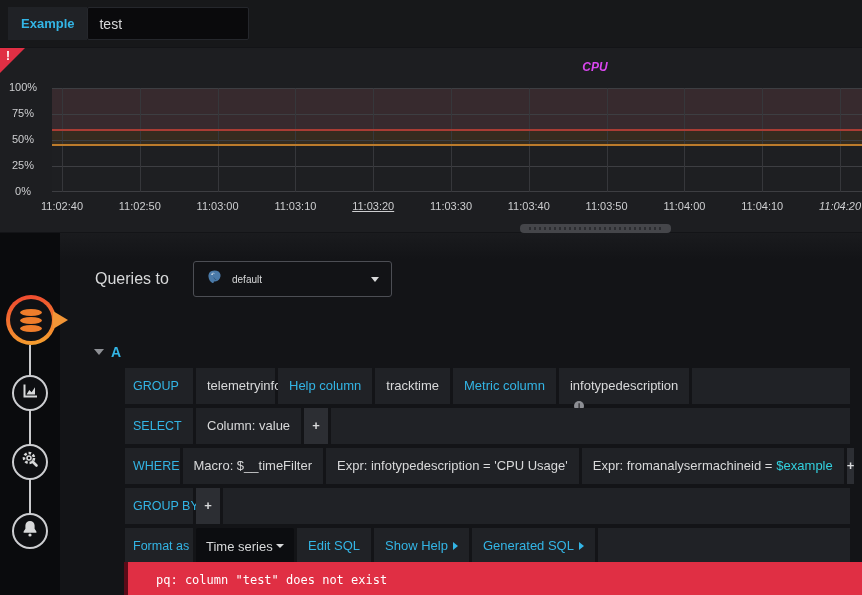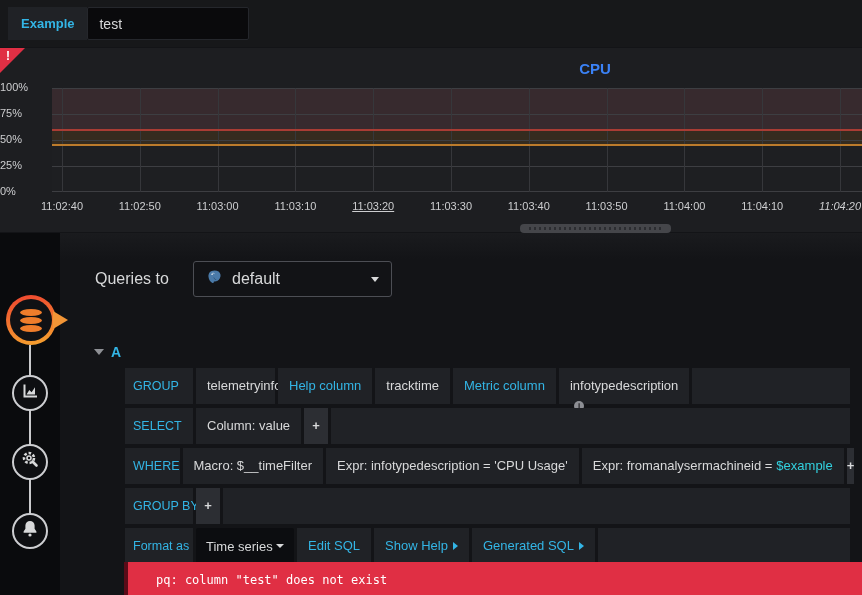--- a/index.html
+++ b/index.html
@@ -9,45 +9,45 @@
   
   #topbar { position:absolute; left:0; top:0; width:862px; height:47px; background:var(--topbar_bg,#17181a); }
   .var-group { position:absolute; left:8px; top:7px; height:33px; display:flex; }
   .var-label { background:var(--cell_bg,#202226); color:var(--keyword,#33b5e5); font-size:13px; font-weight:600;
     line-height:33px; padding:0 13px; }
   .var-input { width:162px; height:33px; background:#0a0a0c; border:1px solid #25272c; border-radius:2px;
     color:var(--text,#d8d9da); font-size:14px; padding:0 11px; outline:none; font-family:inherit; }
 
   
   #panel { position:absolute; left:0; top:48px; width:862px; height:184px; background:var(--panel_bg,#1d1e21); }
-  .panel-title { position:absolute; left:595px; top:12px; transform:translateX(-50%); font-size:15px; font-weight:700; color:#3b82f6; cursor:pointer; }
+  .panel-title { position:absolute; left:595px; top:12px; transform:translateX(-50%); font-size:12px; font-weight:700; color:#d946ef; cursor:pointer;font-style:italic; }
   .corner-alert { position:absolute; left:0; top:0; width:0; height:0;
     border-top:25px solid var(--error_bg,#e02f44); border-right:25px solid transparent; }
   .corner-alert span { position:absolute; left:6px; top:-24px; color:#fff; font-size:12px; font-weight:700; }
   #plot { position:absolute; left:52px; top:40px; width:810px; height:104px; background:#1e1f22; overflow:hidden; }
   .band { position:absolute; left:0; width:100%; }
   .gridline-h { position:absolute; left:0; width:100%; height:1px; background:#3d3e42; }
   .gridline-v { position:absolute; top:0; width:1px; height:100%; background:#36373b; }
   .series-line { position:absolute; left:0; width:100%; height:2px; }
-  .y-tick { position:absolute; left:0; width:46px; text-align:left; font-size:11px; color:#cdced0; }
+  .y-tick { position:absolute; left:0; width:46px; text-align:center; font-size:11px; color:#cdced0; }
   .x-tick { position:absolute; top:152px; transform:translateX(-50%); font-size:11px; color:#cdced0; white-space:nowrap; }
 
   
   #drag-handle { position:absolute; left:520px; top:224px; width:151px; height:9px; border-radius:4px; background:#45464a; cursor:row-resize; }
   #drag-handle .dots { position:absolute; left:9px; right:9px; top:3px; height:3px;
     background:repeating-linear-gradient(90deg,#2c2d31 0 2px,transparent 2px 5px); }
 
   
   #queries { position:absolute; left:0; top:233px; width:862px; height:362px; background:var(--page_bg,#131417); }
   #queries .topfade { position:absolute; left:0; top:0; width:100%; height:26px; background:linear-gradient(#1a1b1e,rgba(19,20,23,0)); }
   #sidebar-strip { position:absolute; left:0; top:0; width:60px; height:100%; background:var(--sidebar_bg,#0a0b0d); }
   .qheader-label { position:absolute; left:95px; top:37px; font-size:16px; font-weight:500; color:#d8d9da; }
   .ds-picker { position:absolute; left:193px; top:28px; width:199px; height:36px; border:1px solid #4c4e54; border-radius:3px;
     background:#121316; display:flex; align-items:center; padding:0 12px; cursor:pointer; }
-  .ds-picker .ds-name { font-size:16px; margin-left:9px; }
+  .ds-picker .ds-name { font-size:10px; margin-left:9px; }
   .caret-down { width:0; height:0; border-left:4px solid transparent; border-right:4px solid transparent; border-top:5px solid #d8d9da; }
   .ds-picker .caret-down { margin-left:auto; }
 
   
   #connector { position:absolute; left:29px; top:112px; width:2px; height:200px; background:#c9cacc; }
   .tab-circle { position:absolute; left:12px; width:36px; height:36px; border:2px solid #cdced1; border-radius:50%;
     background:#0e0f12; display:flex; align-items:center; justify-content:center; cursor:pointer; }
   #tab-queries { position:absolute; left:6px; top:62px; width:52px; height:52px; cursor:pointer; }
   #tab-queries .ring { position:absolute; left:0; top:0; width:50px; height:50px; border-radius:50%;
     background:linear-gradient(170deg,#ee4430,#f6a52e); }

